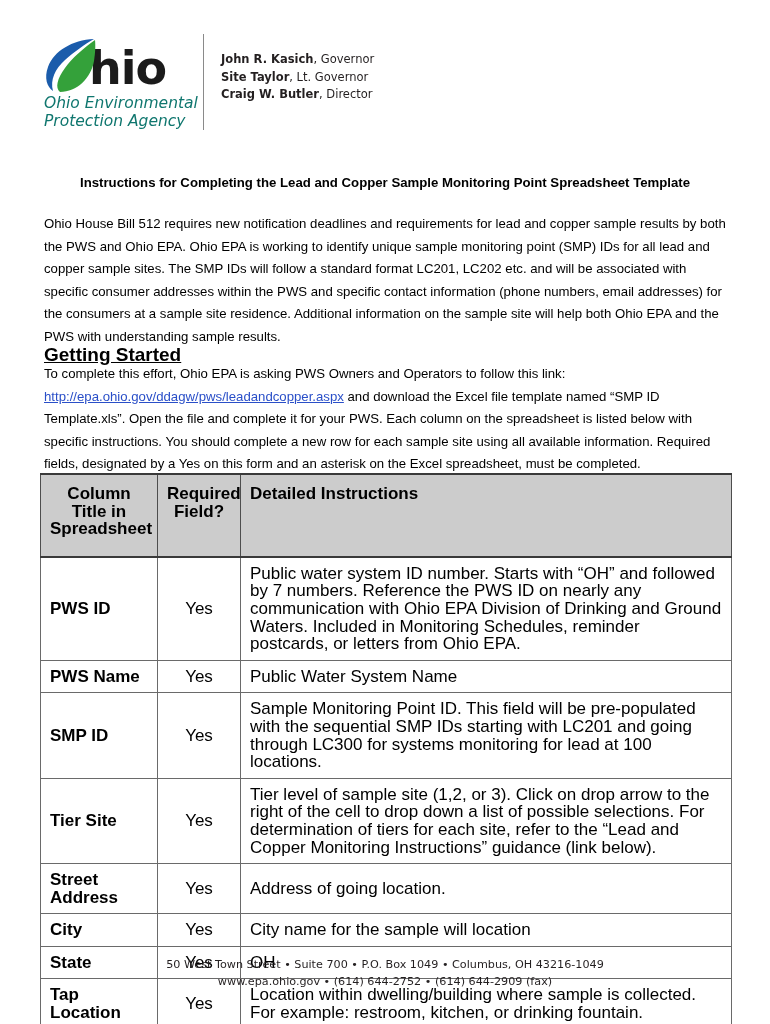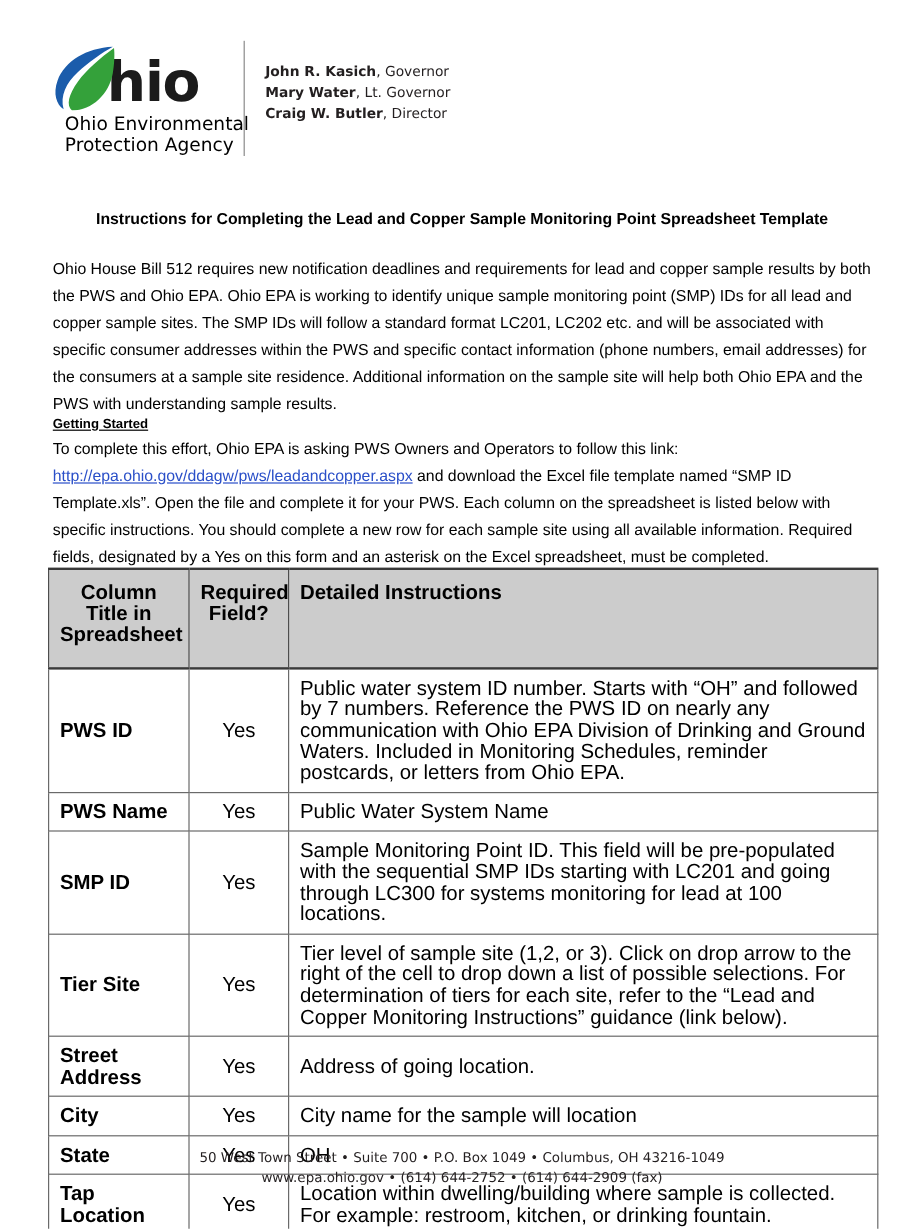--- a/index.html
+++ b/index.html
@@ -56,24 +56,25 @@
     line-height: 46px;
     letter-spacing: -1px;
     color: #1b1b1b;
     margin-left: -9px;
     margin-bottom: 1px;
   }
   .agency-name {
     font-family: "DejaVu Sans", sans-serif;
     font-size: 15.5px;
     line-height: 18px;
-    color: #000000;
+    color: #0f766e;
     margin-top: 2px;
-    margin-left: 10px;
+    margin-left: 0;
     white-space: nowrap;
+    font-style: italic;
   }
 
   .lh-divider {
     width: 1px;
     align-self: stretch;
     background: #8a8a8a;
     margin-left: 7px;
     margin-top: 2px;
     margin-bottom: 12px;
     flex: 0 0 1px;
@@ -108,21 +109,21 @@
     font-size: 13.2px;
     line-height: 22.6px;
     text-align: left;
   }
   .para-intro { top: 213px; }
 
   .section-head {
     position: absolute;
     left: 44px;
     top: 345px;
-    font-size: 11px;
+    font-size: 19px;
     font-weight: bold;
     text-decoration: underline;
     line-height: 19px;
   }
   .para-start { top: 363px; }
 
   a.link {
     color: #2a4fc8;
     text-decoration: underline;
   }
@@ -206,21 +207,21 @@
       <div class="agency-name">
         <div>Ohio Environmental</div>
         <div>Protection Agency</div>
       </div>
     </div>
 
     <div class="lh-divider"></div>
 
     <div class="officials">
       <div><span class="nm">John R. Kasich</span><span>, Governor</span></div>
-      <div><span class="nm">Mary Water</span><span>, Lt. Governor</span></div>
+      <div><span class="nm">Site Taylor</span><span>, Lt. Governor</span></div>
       <div><span class="nm">Craig W. Butler</span><span>, Director</span></div>
     </div>
   </div>
 
   <div class="doc-title">Instructions for Completing the Lead and Copper Sample Monitoring Point Spreadsheet Template</div>
 
   <div class="para para-intro">Ohio House Bill 512 requires new notification deadlines and requirements for lead and copper sample results by both the PWS and Ohio EPA. Ohio EPA is working to identify unique sample monitoring point (SMP) IDs for all lead and copper sample sites. The SMP IDs will follow a standard format LC201, LC202 etc. and will be associated with specific consumer addresses within the PWS and specific contact information (phone numbers, email addresses) for the consumers at a sample site residence. Additional information on the sample site will help both Ohio EPA and the PWS with understanding sample results.</div>
 
   <div class="section-head">Getting Started</div>
 

